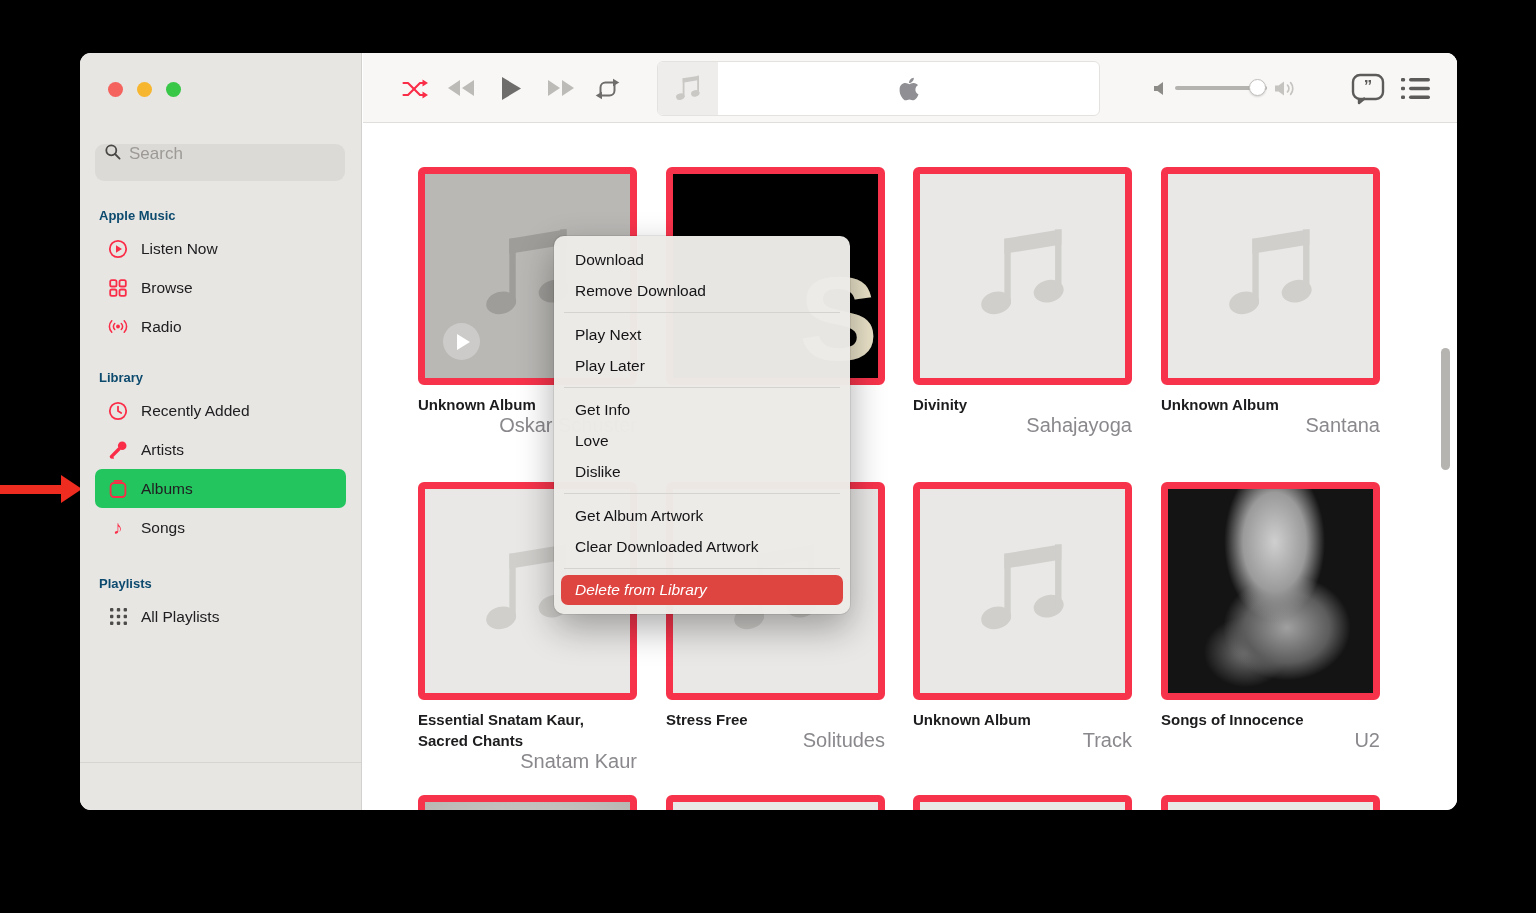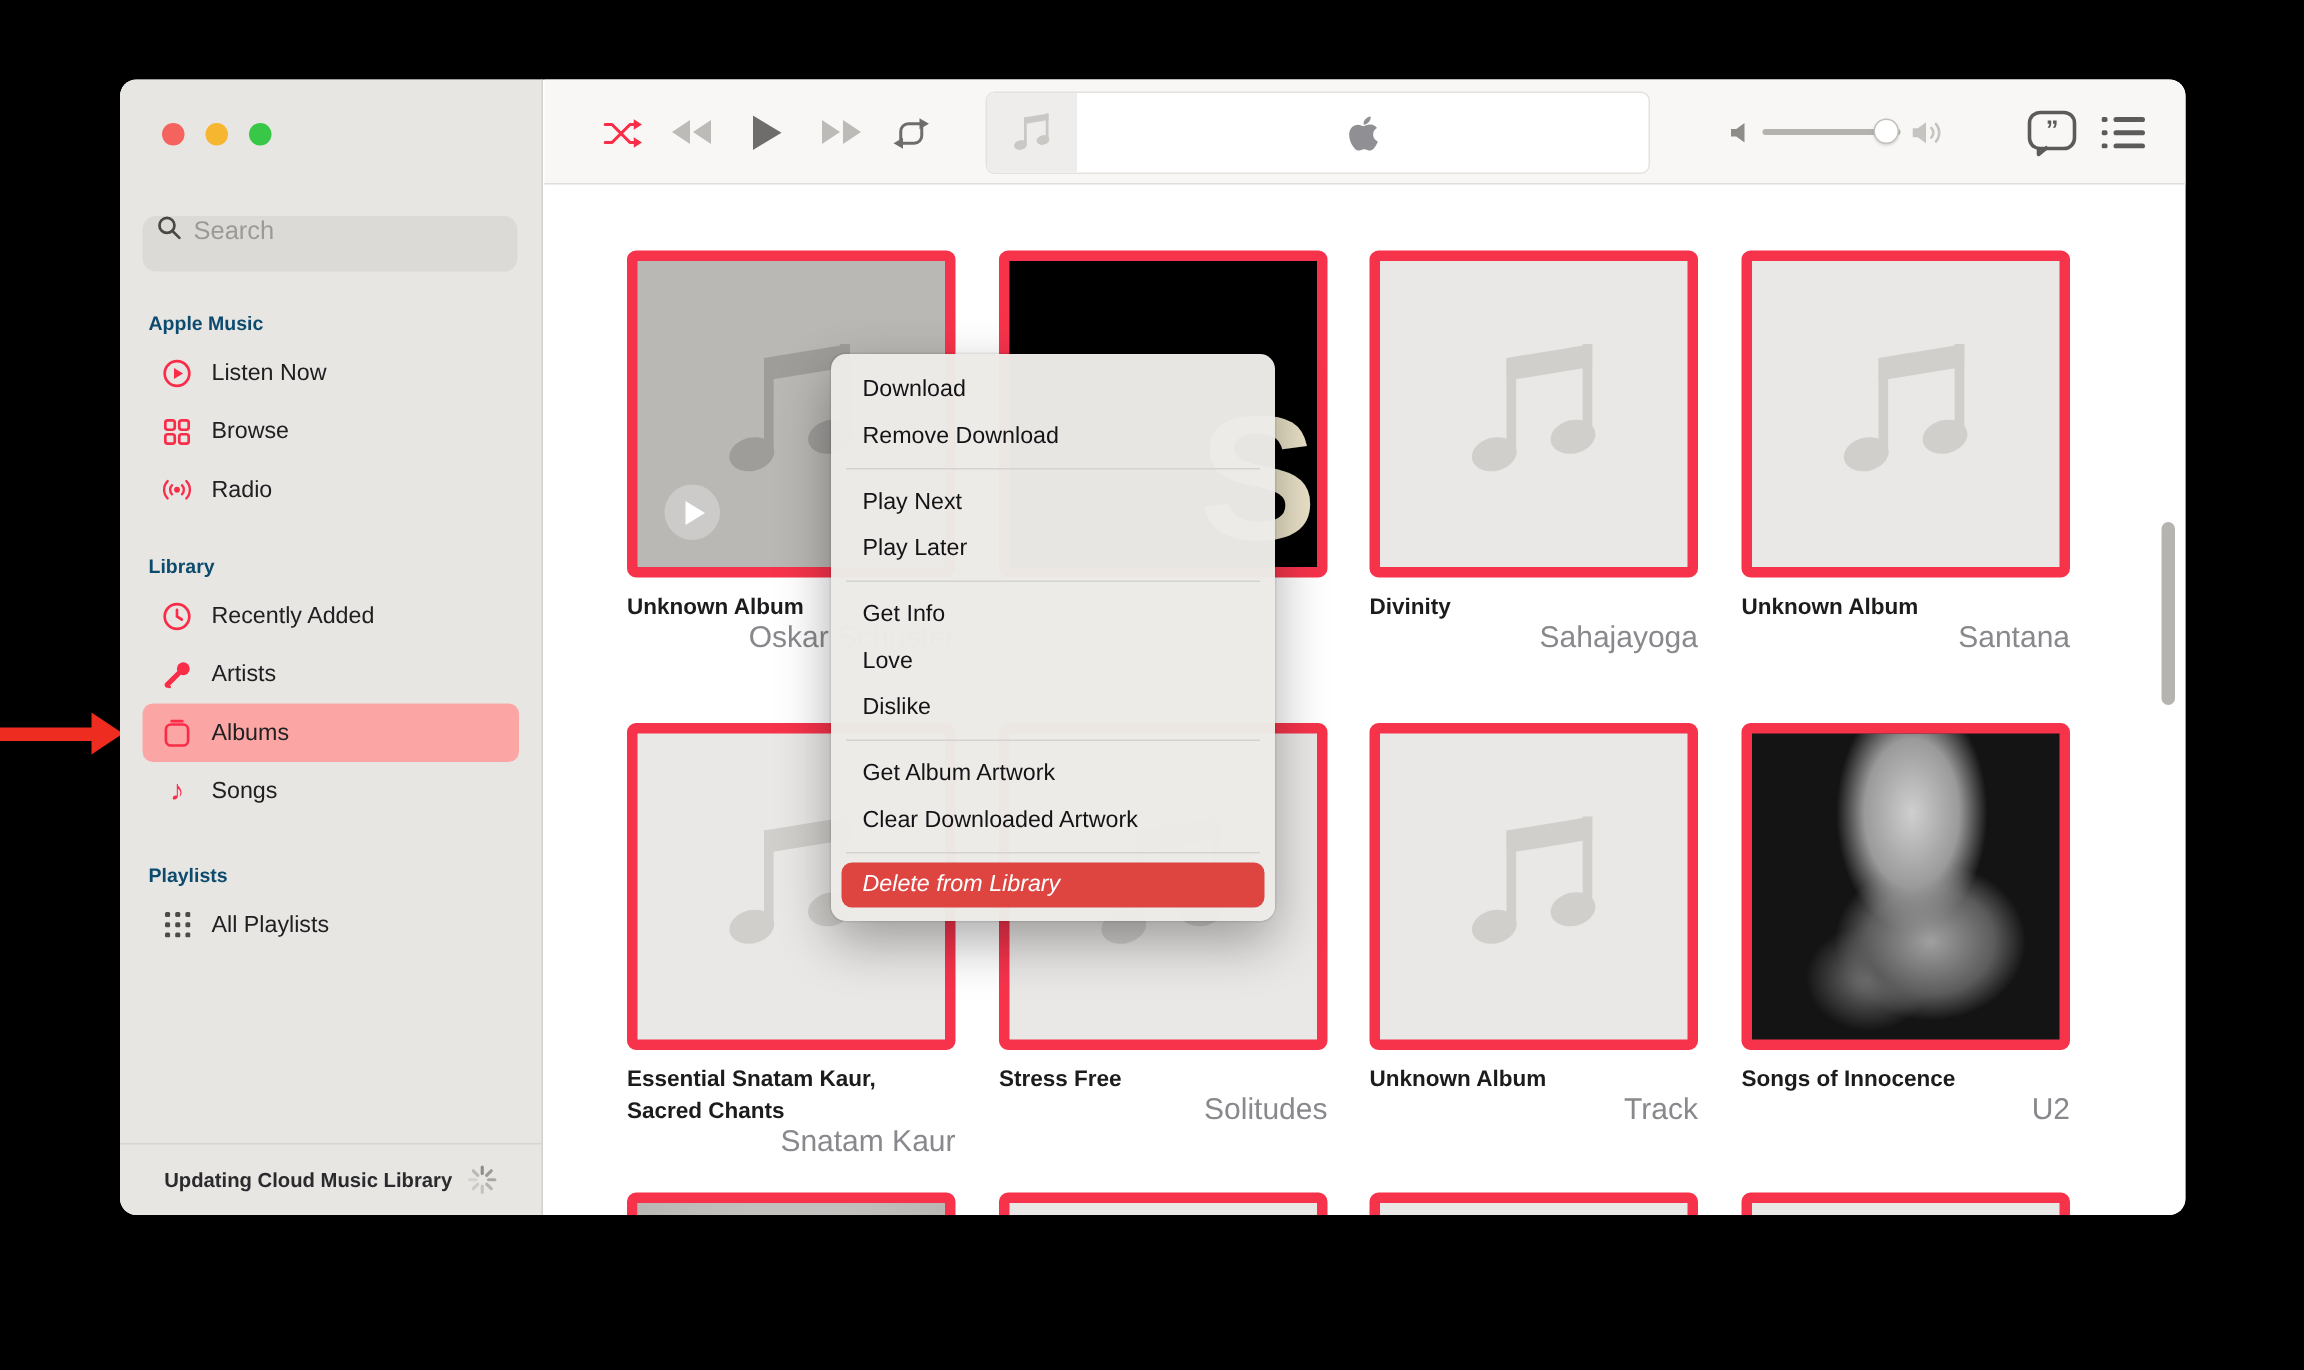--- a/index.html
+++ b/index.html
@@ -28,21 +28,21 @@
   .search{position:absolute;left:15px;top:91px;width:250px;height:37px;background:#dcdad7;
           border-radius:9px;display:flex;align-items:flex-start;padding:0 10px;gap:8px;}
   .search .ph{color:#9d9a96;font-size:17px;}
 
   .side-section{position:absolute;left:0;right:0;}
   .s1{top:150px;} .s2{top:312px;} .s3{top:518px;}
   .side-header{height:20px;margin:0 0 6px 19px;font-size:13px;font-weight:bold;color:#0c4a6e;
                display:flex;align-items:flex-end;}
   .side-row{display:flex;align-items:center;height:39px;margin:0 15px;padding-left:12px;
             border-radius:7px;font-size:15.5px;color:#202022;gap:12px;cursor:default;}
-  .side-row.selected{background:#fca5a5;}
+  .side-row.selected{background:#22c55e;}
   .side-ico{width:22px;height:22px;display:flex;align-items:center;justify-content:center;flex:0 0 22px;}
   .note-char{color:var(--accent-red);font-size:19px;line-height:1;}
 
   .side-divider{position:absolute;left:0;right:0;top:709px;height:1px;background:#d7d5d2;}
   .side-status{position:absolute;left:0;right:0;top:710px;height:47px;display:flex;
                align-items:center;justify-content:center;gap:9px;font-size:13.5px;
                font-weight:bold;color:#2b2b2d;}
 
   
   .content{position:absolute;left:283px;top:0;width:1094px;height:757px;background:#fff;}
@@ -231,35 +231,20 @@
                   <rect x="6.8" y="13.6" width="3.4" height="3.4" rx="1"></rect>
                   <rect x="13.6" y="13.6" width="3.4" height="3.4" rx="1"></rect>
               </g>
             </svg>
           </span>
           <span>All Playlists</span>
         </div>
       </div>
 
       <div class="side-divider"></div>
-      <div class="side-status">
-        <span>Updating Cloud Music Library</span>
-        <svg width="21" height="21" viewBox="0 0 20 20">
-          <g stroke="#8f8d8a" stroke-width="2" stroke-linecap="round">
-            <line x1="10" y1="2" x2="10" y2="6" opacity="1"></line>
-            <line x1="15.7" y1="4.3" x2="12.8" y2="7.2" opacity=".85"></line>
-            <line x1="18" y1="10" x2="14" y2="10" opacity=".7"></line>
-            <line x1="15.7" y1="15.7" x2="12.8" y2="12.8" opacity=".55"></line>
-            <line x1="10" y1="18" x2="10" y2="14" opacity=".4"></line>
-            <line x1="4.3" y1="15.7" x2="7.2" y2="12.8" opacity=".3"></line>
-            <line x1="2" y1="10" x2="6" y2="10" opacity=".22"></line>
-            <line x1="4.3" y1="4.3" x2="7.2" y2="7.2" opacity=".5"></line>
-          </g>
-        </svg>
-      </div>
     </aside>
 
     <main class="content">
 
       <div class="toolbar">
         <div class="tbtn" style="left:39px;top:26px">
           <svg width="26" height="20" viewBox="0 0 26 20">
             <g fill="none" stroke="var(--accent-red)" stroke-width="2.1" stroke-linecap="round" stroke-linejoin="round">
               <path d="M1.5 16 h4.5 L18 4 h3"></path>
               <path d="M1.5 4 h4.5 L18 16 h3"></path>

